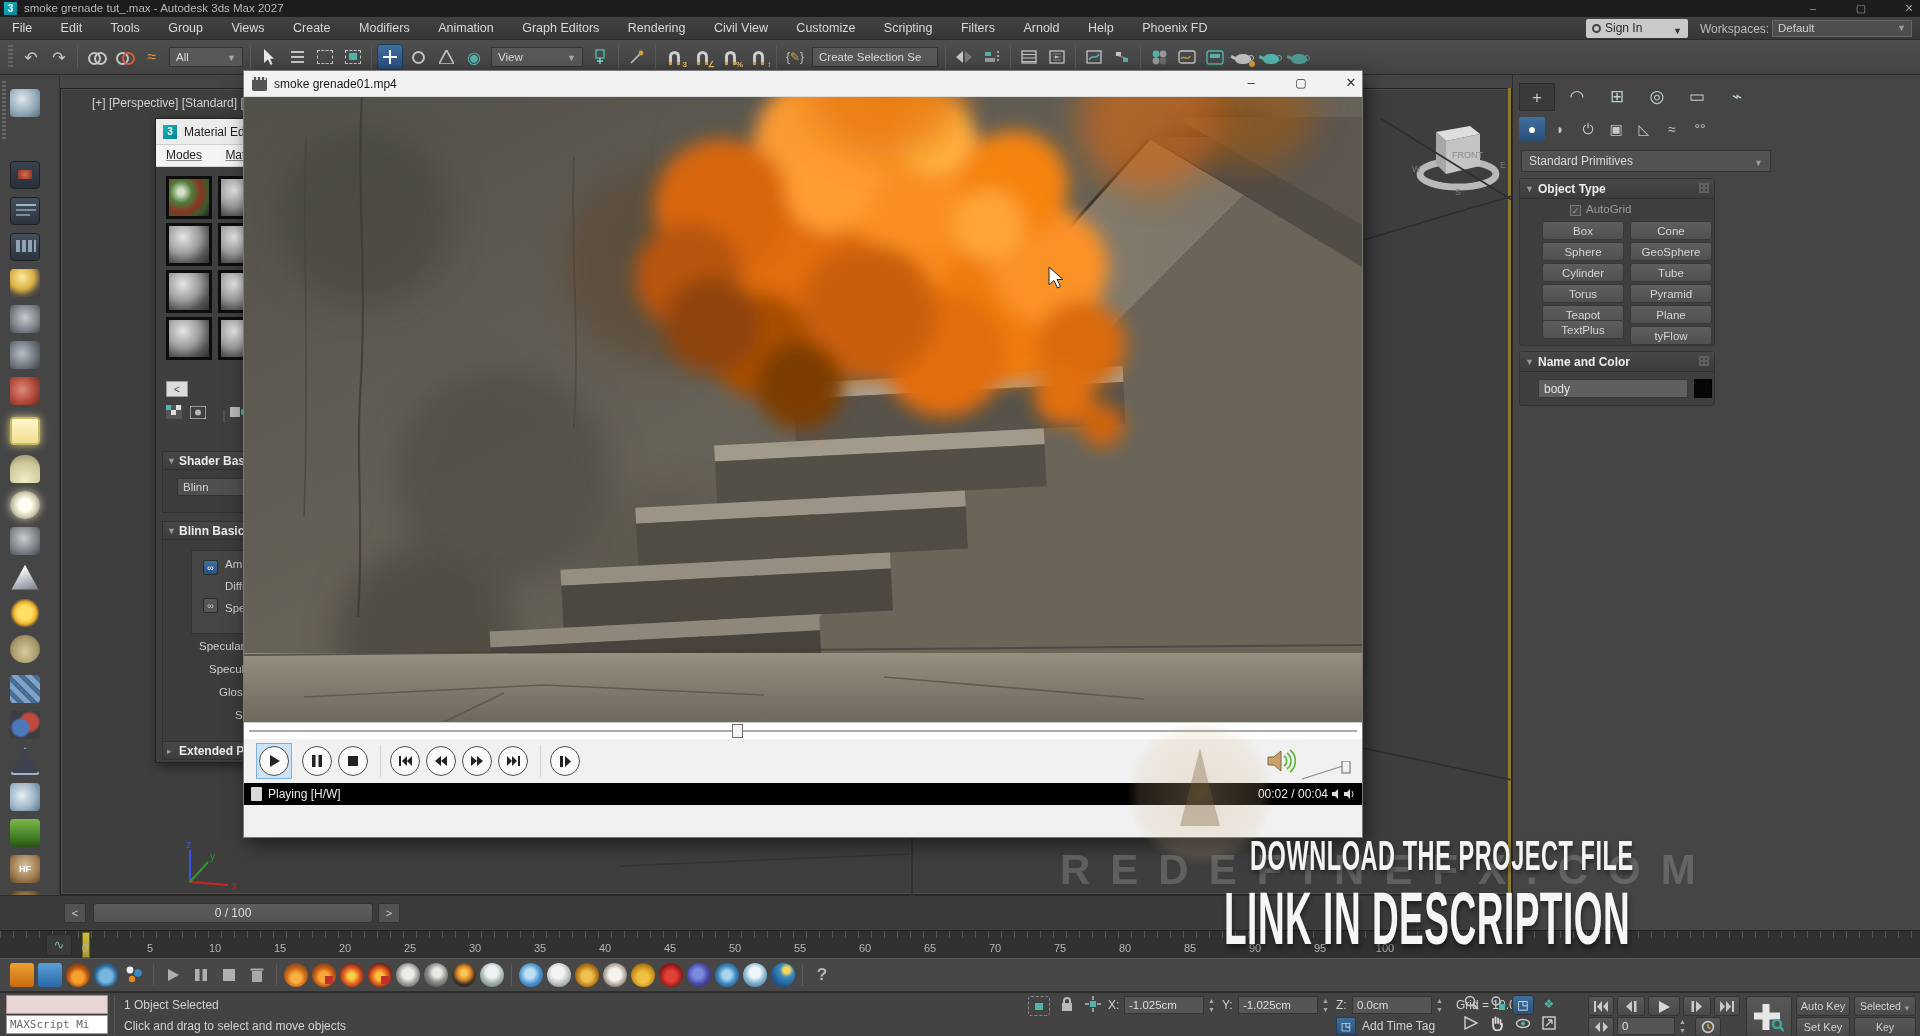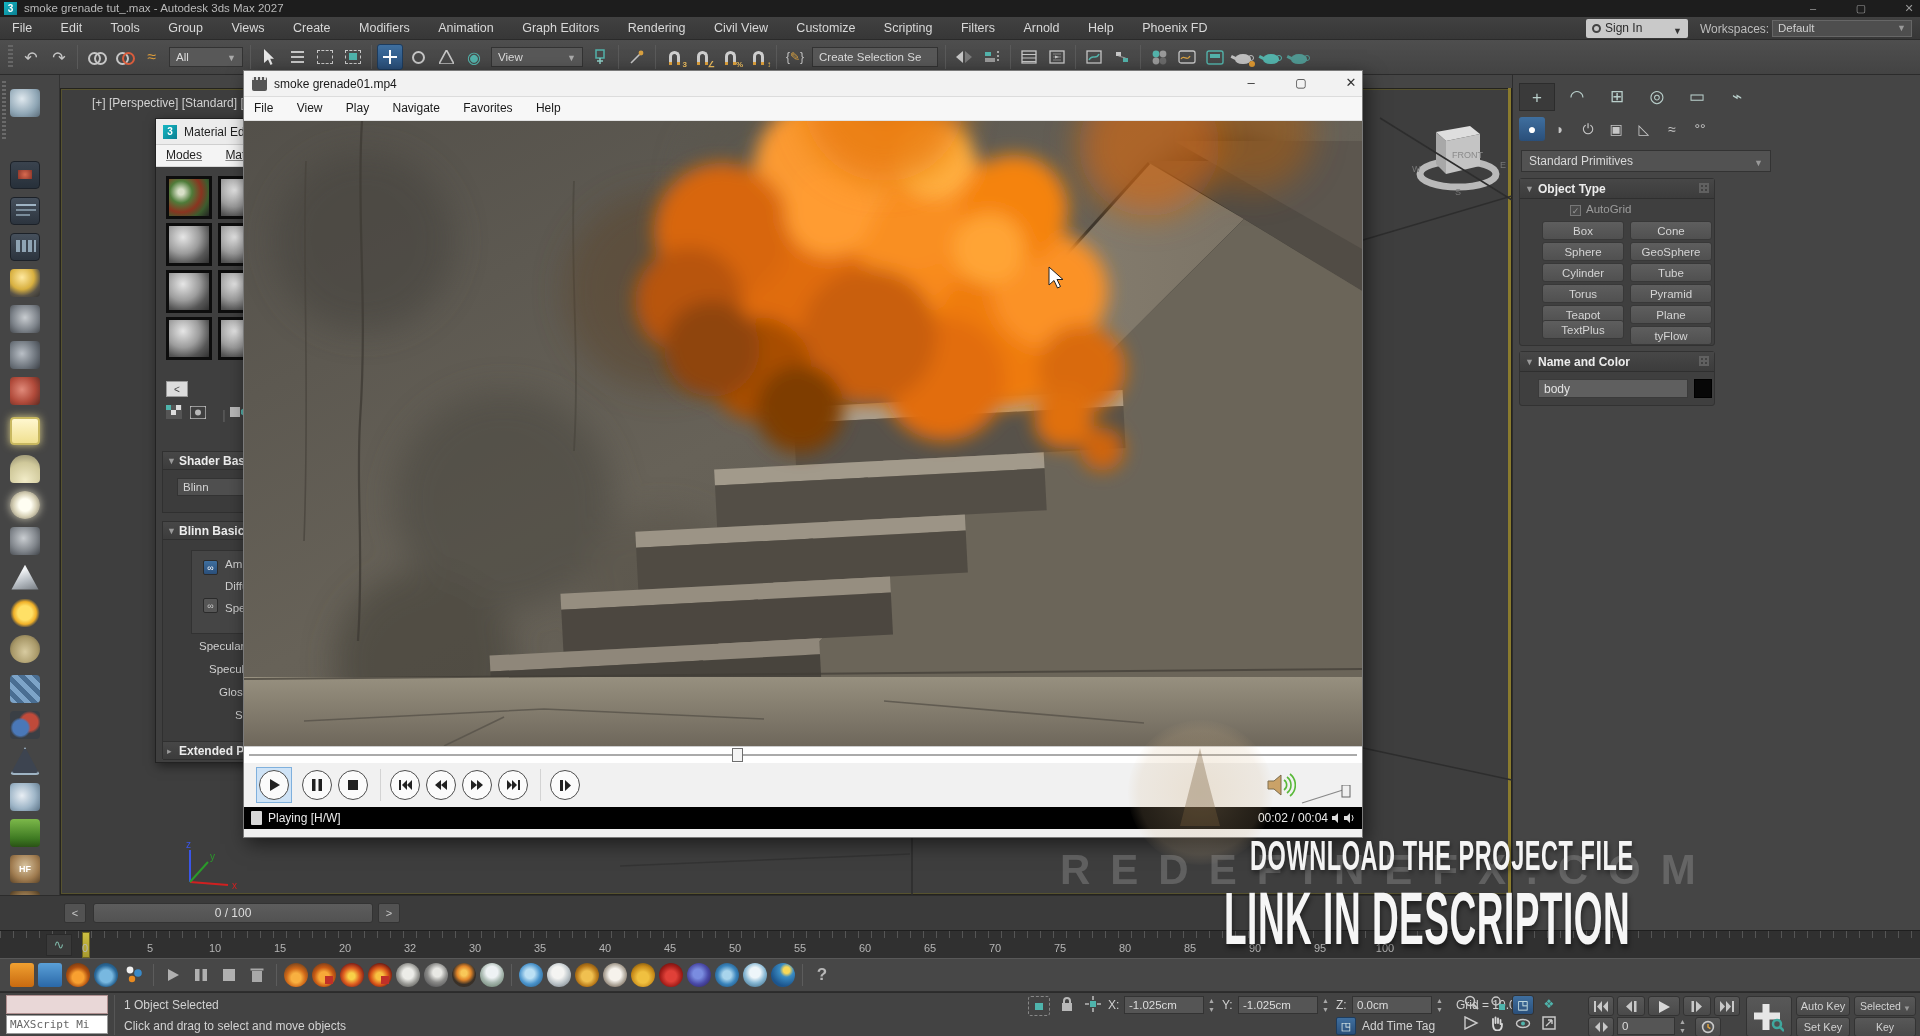--- a/index.html
+++ b/index.html
@@ -473,21 +473,21 @@
     <div class="tsl-btn" style="left:378px">&gt;</div>
   </div>
   <div id="ruler" class="abs">
     <div id="curve-toggle">∿</div>
     <div id="playhead"></div>
     <span class="tick-label" style="left:85px">0</span>
     <span class="tick-label" style="left:150px">5</span>
     <span class="tick-label" style="left:215px">10</span>
     <span class="tick-label" style="left:280px">15</span>
     <span class="tick-label" style="left:345px">20</span>
-    <span class="tick-label" style="left:410px">32</span>
+    <span class="tick-label" style="left:410px">25</span>
     <span class="tick-label" style="left:475px">30</span>
     <span class="tick-label" style="left:540px">35</span>
     <span class="tick-label" style="left:605px">40</span>
     <span class="tick-label" style="left:670px">45</span>
     <span class="tick-label" style="left:735px">50</span>
     <span class="tick-label" style="left:800px">55</span>
     <span class="tick-label" style="left:865px">60</span>
     <span class="tick-label" style="left:930px">65</span>
     <span class="tick-label" style="left:995px">70</span>
     <span class="tick-label" style="left:1060px">75</span>
@@ -718,28 +718,20 @@
     </div>
   </div>
 
   <div id="player" class="abs">
     <div id="pl-title">
       <span id="pl-film"></span>
       <span>smoke grenade01.mp4</span>
       <span class="pl-ctl" style="left:985px">–</span>
       <span class="pl-ctl" style="left:1035px;font-size:12px">▢</span>
       <span class="pl-ctl" style="left:1085px">✕</span>
-    </div>
-    <div id="pl-menu">
-      <span>File</span>
-      <span>View</span>
-      <span>Play</span>
-      <span>Navigate</span>
-      <span>Favorites</span>
-      <span>Help</span>
     </div>
 
     <div id="video">
       <svg width="1118" height="625" viewBox="0 0 1118 625" preserveAspectRatio="none">
         <defs>
           <filter id="b8" x="-50%" y="-50%" width="200%" height="200%">
               <feGaussianBlur stdDeviation="9"></feGaussianBlur>
             </filter>
           <filter id="b16" x="-60%" y="-60%" width="220%" height="220%">
               <feGaussianBlur stdDeviation="16"></feGaussianBlur>

